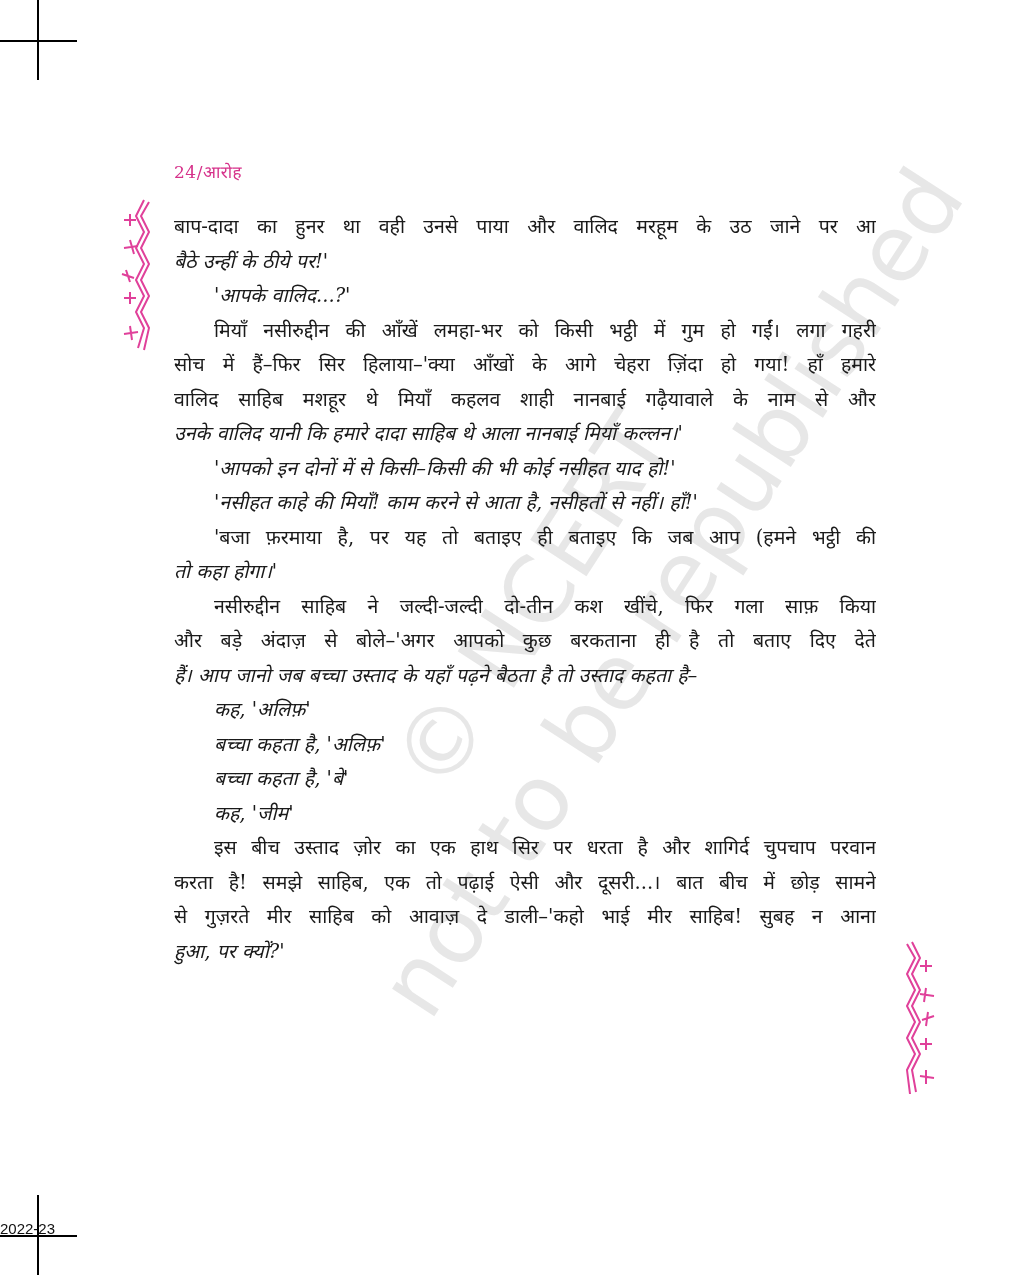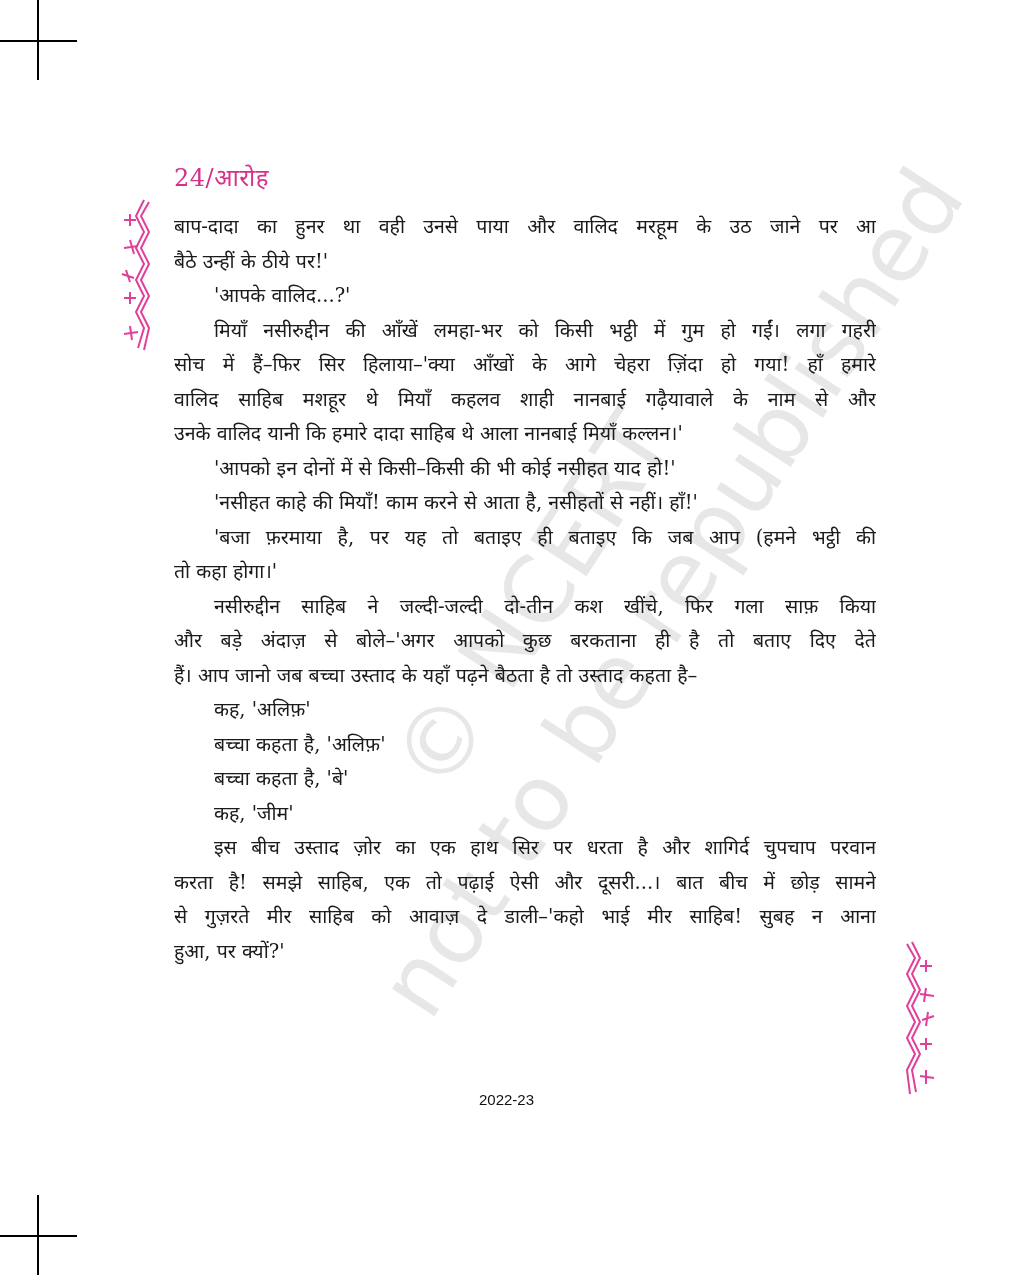--- a/index.html
+++ b/index.html
@@ -1,32 +1,32 @@
 <!DOCTYPE html>
 <html><head>
 <meta charset="utf-8">
 <style>
   html, body { margin:0; padding:0; background:#ffffff; }
   body { width:1013px; height:1275px; position:relative; overflow:hidden;
          font-family:"DejaVu Serif", serif; color:#1a1a1a; }
   .crop { position:absolute; background:#000; }
-  .header { position:absolute; left:174px; top:160px; font-size:24px; color:#d6318a;
+  .header { position:absolute; left:174px; top:160px; font-size:17px; color:#d6318a;
             font-family:"DejaVu Serif", serif; letter-spacing:0.5px; }
   .body-text { position:absolute; left:174px; top:210px; width:702px; }
   .line { height:34.5px; line-height:34.5px; font-size:19.5px; white-space:nowrap;
           text-align:justify; text-align-last:justify; overflow:hidden; }
-  .line.last { text-align-last:left; }
+  .line.last { text-align-last:left;font-style:italic; }
   .line.indent { padding-left:40px; }
   .ornament { position:absolute; }
   .watermark { position:absolute; left:170px; top:520px; width:820px;
                transform:rotate(-57deg); transform-origin:center;
                font-family:"DejaVu Sans", sans-serif; color:#d4d4d4;
                font-size:92px; line-height:112px; text-align:center; opacity:0.55;
                pointer-events:none; white-space:nowrap; }
-  .footer { position:absolute; left:0; width:1013px; top:1091px; text-align:center;
+  .footer { position:absolute; left:0; width:1013px; top:1220px; text-align:left;
             font-family:"Liberation Sans", sans-serif; font-size:15px; color:#111; }
 </style>
 </head>
 <body>
 
 <div class="crop" style="left:37px;top:0;width:1.5px;height:80px;"></div>
 <div class="crop" style="left:0;top:40px;width:77px;height:1.5px;"></div>
 <div class="crop" style="left:37px;top:1195px;width:1.5px;height:80px;"></div>
 <div class="crop" style="left:0;top:1235px;width:77px;height:1.5px;"></div>
 

